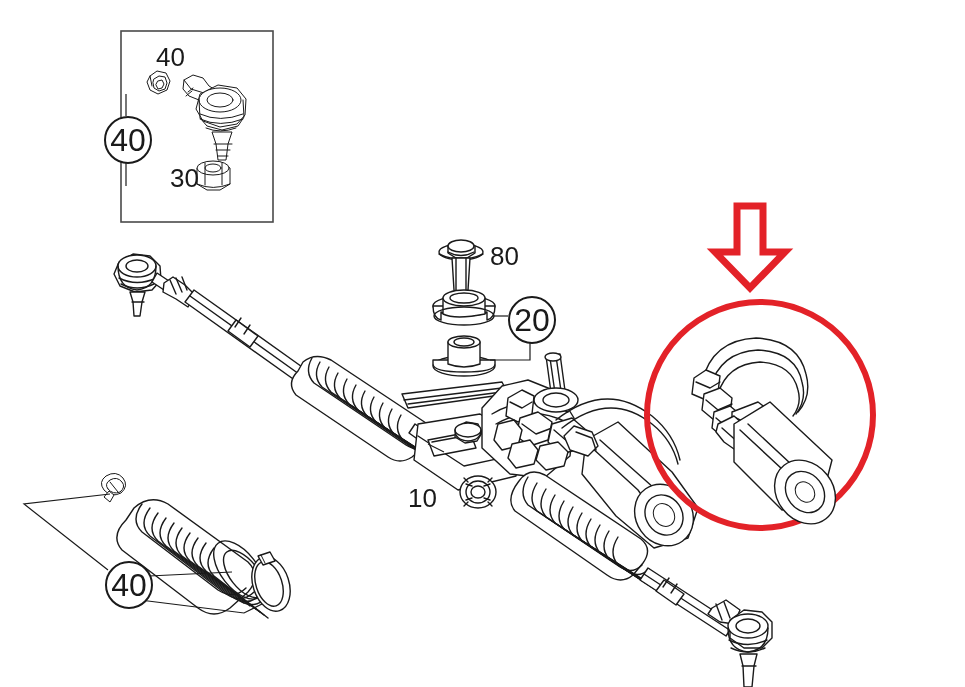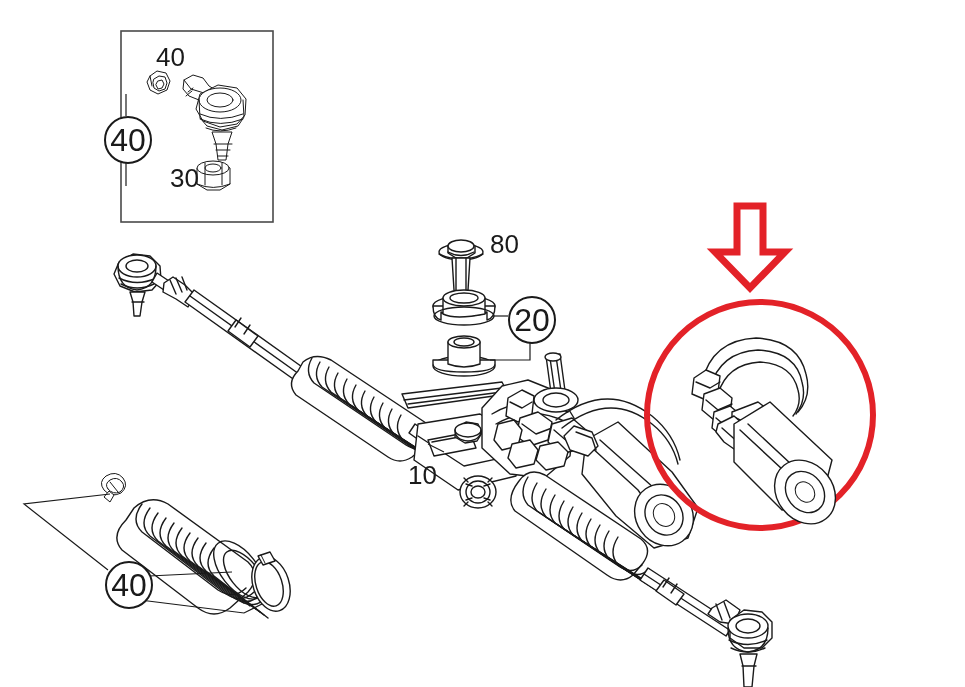--- a/index.html
+++ b/index.html
@@ -353,23 +353,23 @@
     <g>
       <path d="M737 206 L763 206 L763 252 L785 252 L750 288 L715 252 L737 252 Z" fill="#ffffff" stroke="#e32228" stroke-width="7" stroke-linejoin="miter"></path>
     </g>
   </svg>
 
 
   <div class="lbl" style="left:156px; top:44px;">40</div>
 
   <div class="lbl" style="left:170px; top:165px;">30</div>
 
-  <div class="lbl" style="left:490px; top:231px;">80</div>
-
-  <div class="lbl" style="left:408px; top:462px;">10</div>
+  <div class="lbl" style="left:490px; top:243px;">80</div>
+
+  <div class="lbl" style="left:408px; top:485px;">10</div>
 
   <div class="bubble" style="left:104px; top:116px;">40</div>
 
   <div class="bubble" style="left:508px; top:296px;text-align:center;">20</div>
 
   <div class="bubble" style="left:105px; top:561px;">40</div>
 
 </div>
 
 </body></html>

